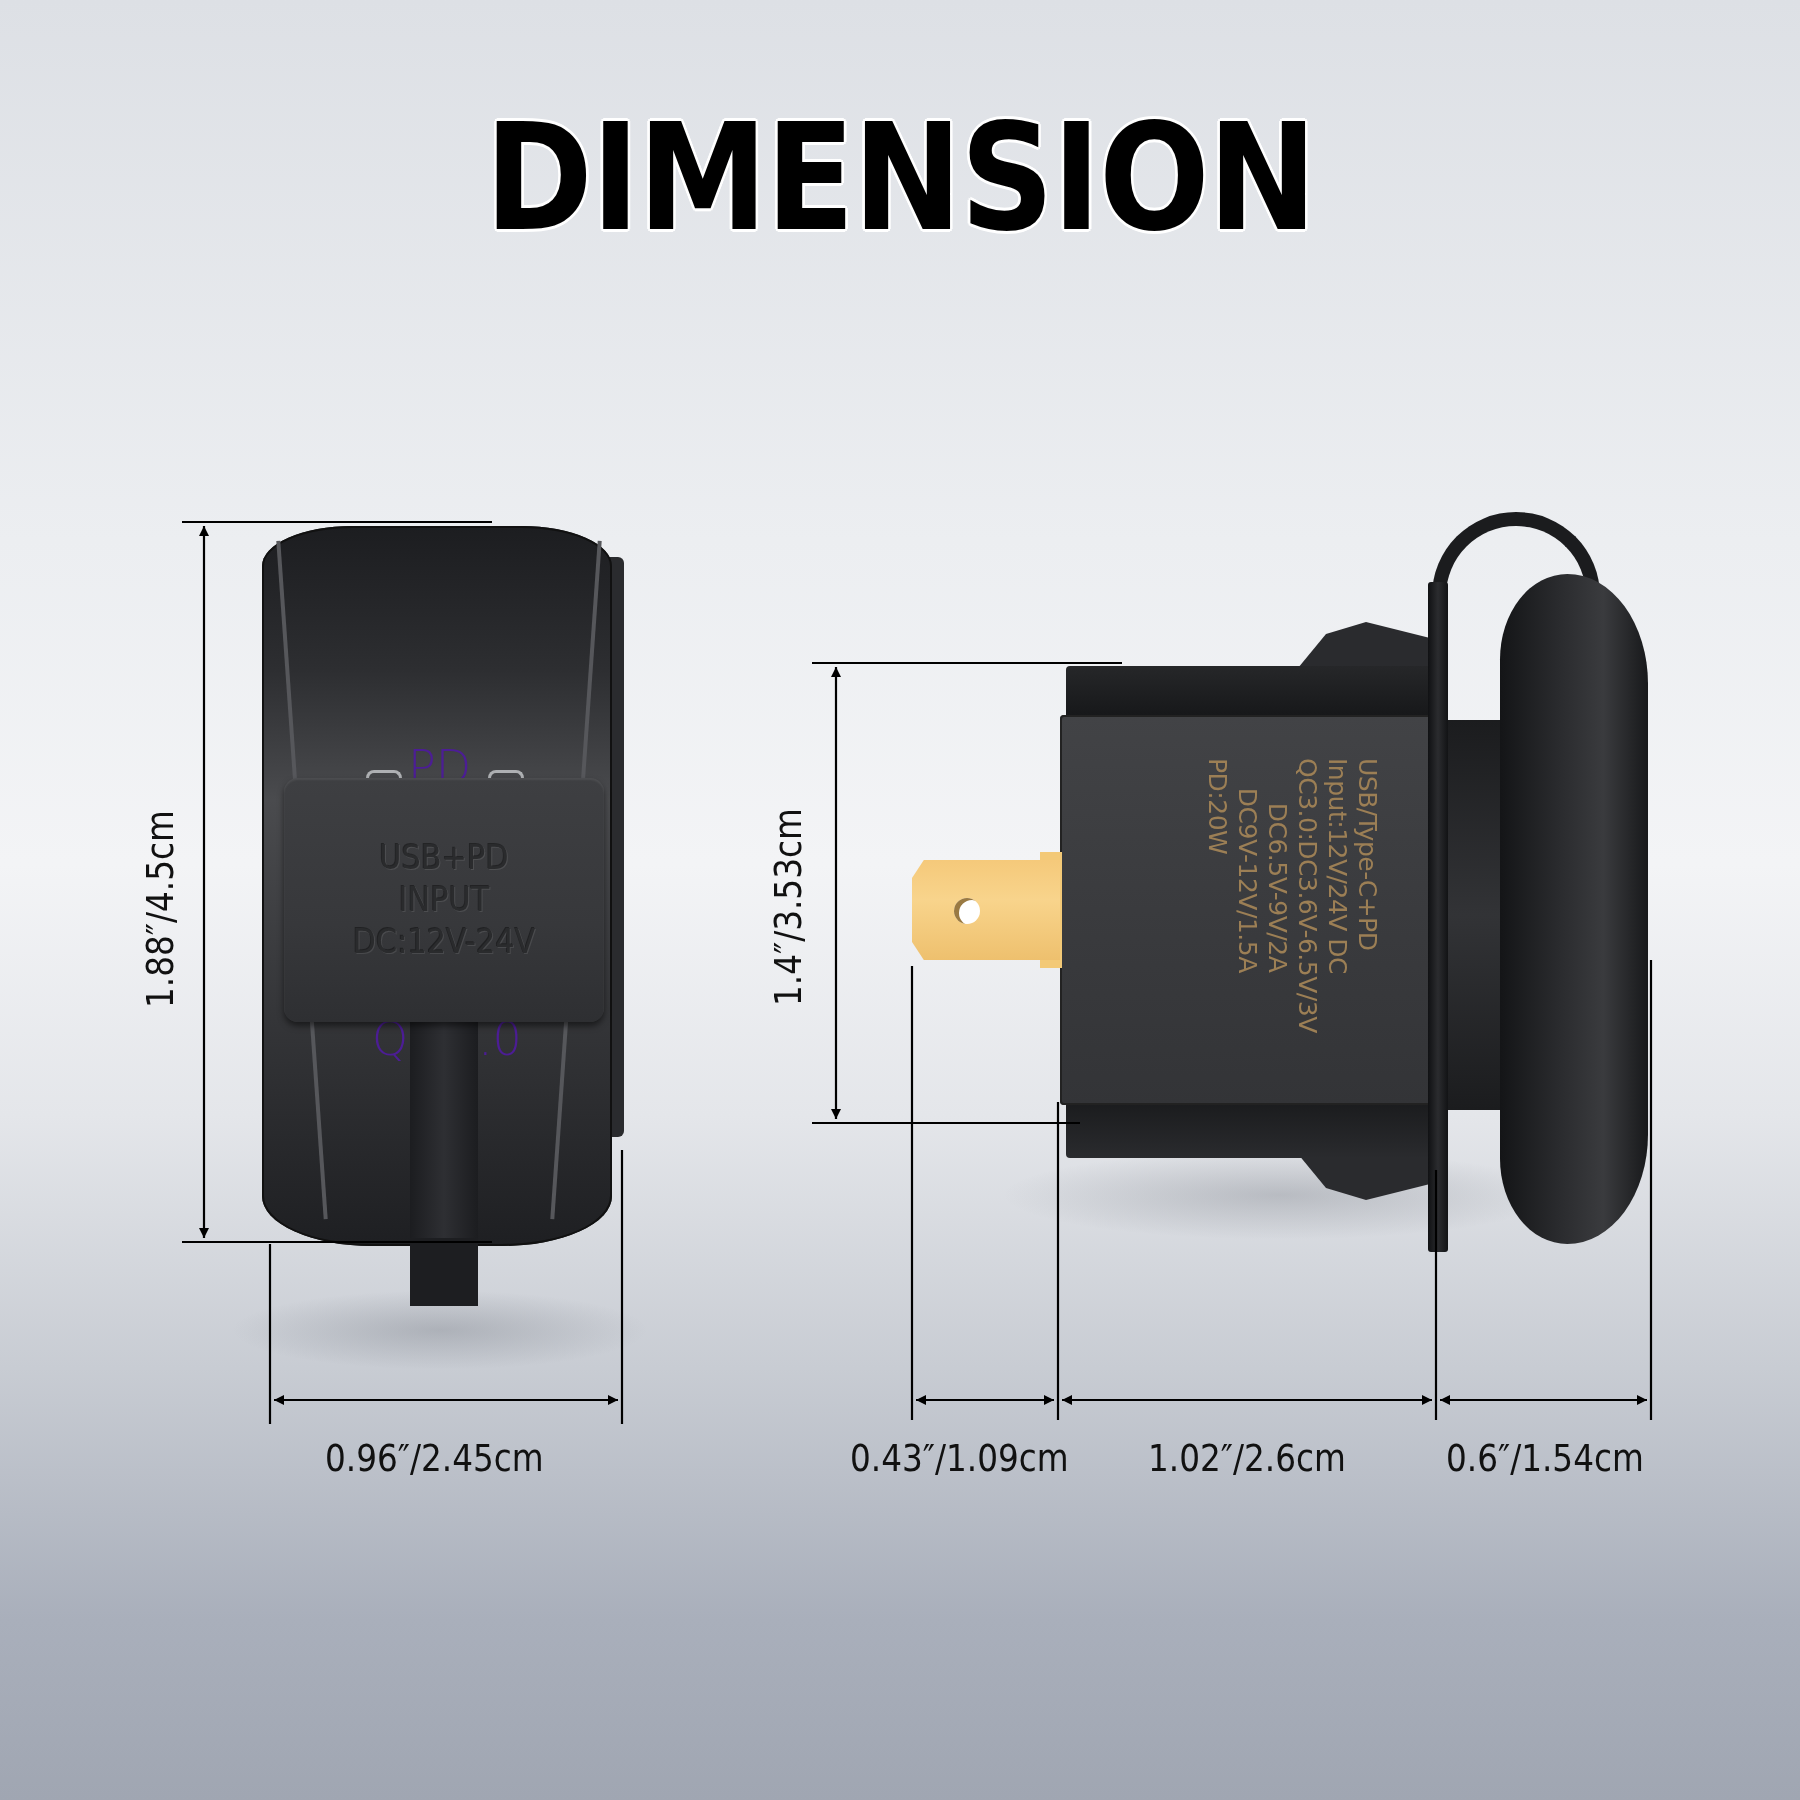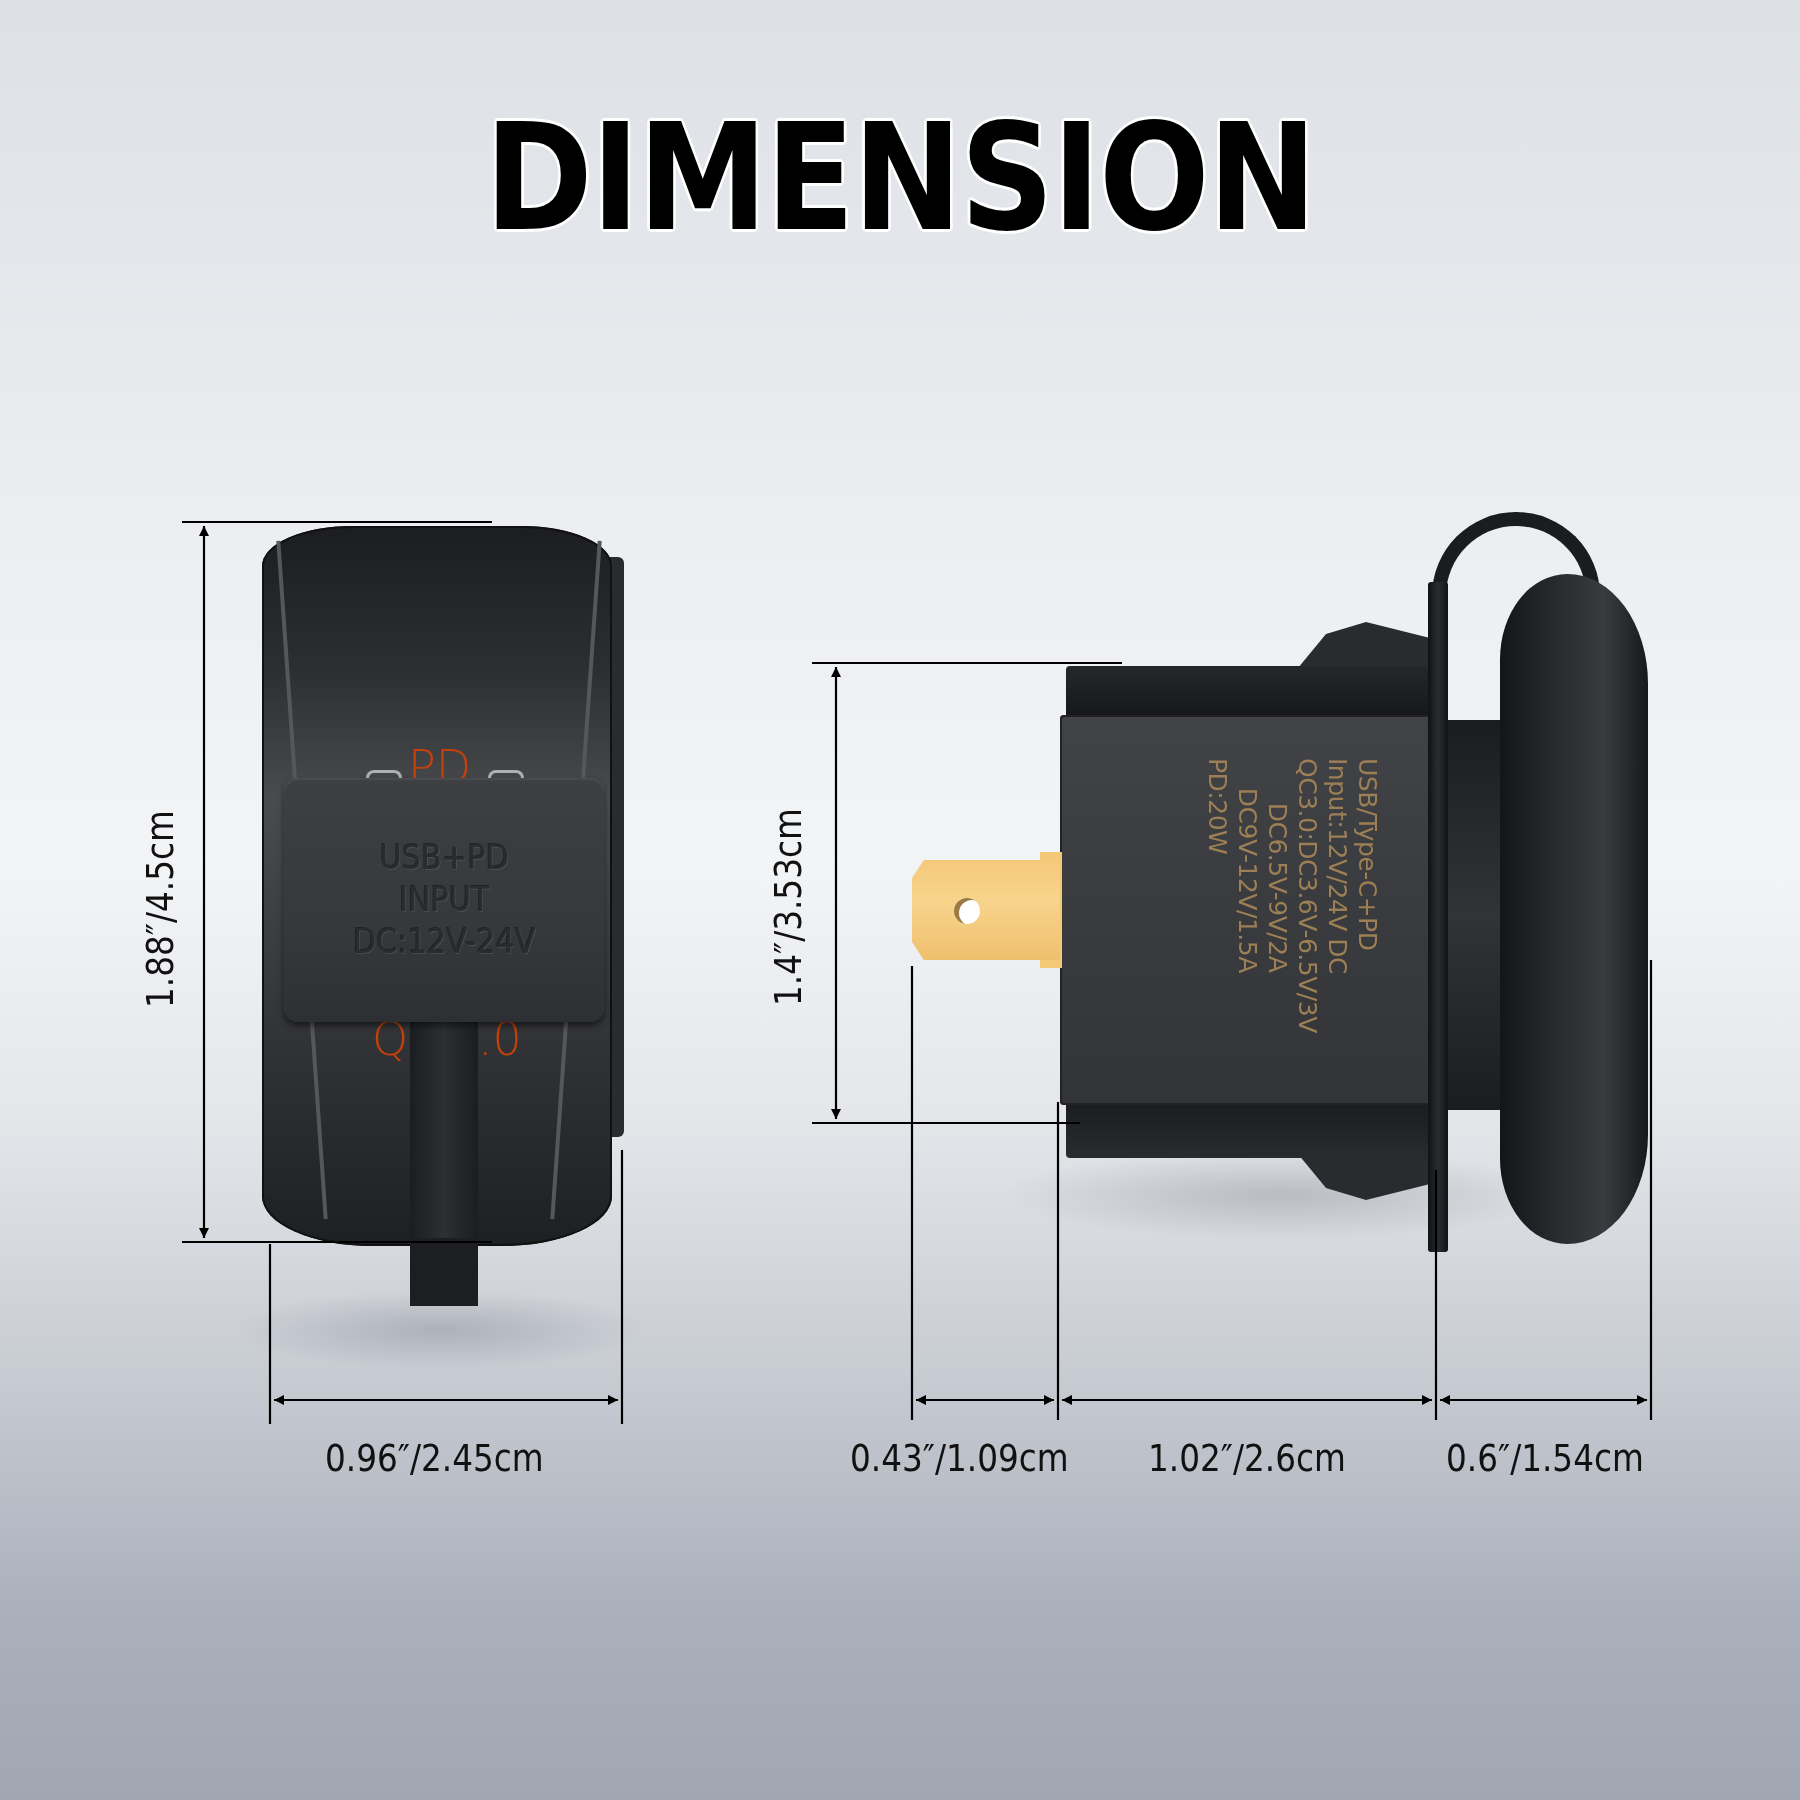--- a/index.html
+++ b/index.html
@@ -29,27 +29,27 @@
   .rocker-back { position: absolute; left: 268px; top: 557px; width: 356px; height: 580px; background: #2a2b2e; border-radius: 6px; }
   .rocker {
     position: absolute; left: 262px; top: 526px; width: 350px; height: 720px;
     background: linear-gradient(180deg, #1c1d20 0%, #2d2e31 20%, #4a4b4e 38%, #3a3b3e 60%, #1e1f22 100%);
     border-radius: 90px 90px 110px 110px / 40px 40px 50px 50px;
     box-shadow: inset 0 0 0 2px #111;
   }
   .rocker-groove-l, .rocker-groove-r { position: absolute; top: 540px; width: 4px; height: 680px; background: #56575b; }
   .rocker-groove-l { left: 300px; transform: rotate(-4deg); }
   .rocker-groove-r { left: 574px; transform: rotate(4deg); }
-  .face-mark { position: absolute; color: #c2410c; font-size: 46px; font-family: "DejaVu Sans", sans-serif; font-weight: 300; }
+  .face-mark { position: absolute; color: #4c1d95; font-size: 46px; font-family: "DejaVu Sans", sans-serif; font-weight: 300; }
   .face-bracket { position: absolute; height: 14px; border: 3px solid #aeb0b3; border-bottom: none; border-radius: 8px 8px 0 0; }
   .cover {
     position: absolute; left: 284px; top: 778px; width: 320px; height: 244px;
     background: linear-gradient(180deg, #3e3f42 0%, #37383b 60%, #2e2f32 100%);
     border-radius: 14px; box-shadow: 0 4px 6px rgba(0,0,0,0.5), inset 0 2px 2px rgba(255,255,255,0.08);
-    display: flex; flex-direction: column; align-items: center; justify-content: center;
+    display: flex; flex-direction: column; justify-content: center;
   }
   .cover-text { font-family: "DejaVu Sans", sans-serif; font-size: 33px; color: #2a2b2d; line-height: 42px; text-align: center;
     text-shadow: 1px 1px 0 rgba(255,255,255,0.10), -1px -1px 0 rgba(0,0,0,0.4); transform: scaleX(0.92); }
   .strap { position: absolute; left: 410px; top: 1010px; width: 68px; height: 296px; background: linear-gradient(90deg, #1c1d20, #2e2f33, #1c1d20); }
   .strap-end { position: absolute; left: 410px; top: 1238px; width: 68px; height: 68px; background: #1d1e21; }
   
   .body-main {
     position: absolute; left: 1060px; top: 715px; width: 380px; height: 390px;
     background: linear-gradient(180deg, #424346 0%, #3a3b3e 50%, #333437 100%);
     border-radius: 4px; box-shadow: inset 0 0 0 2px #222;

